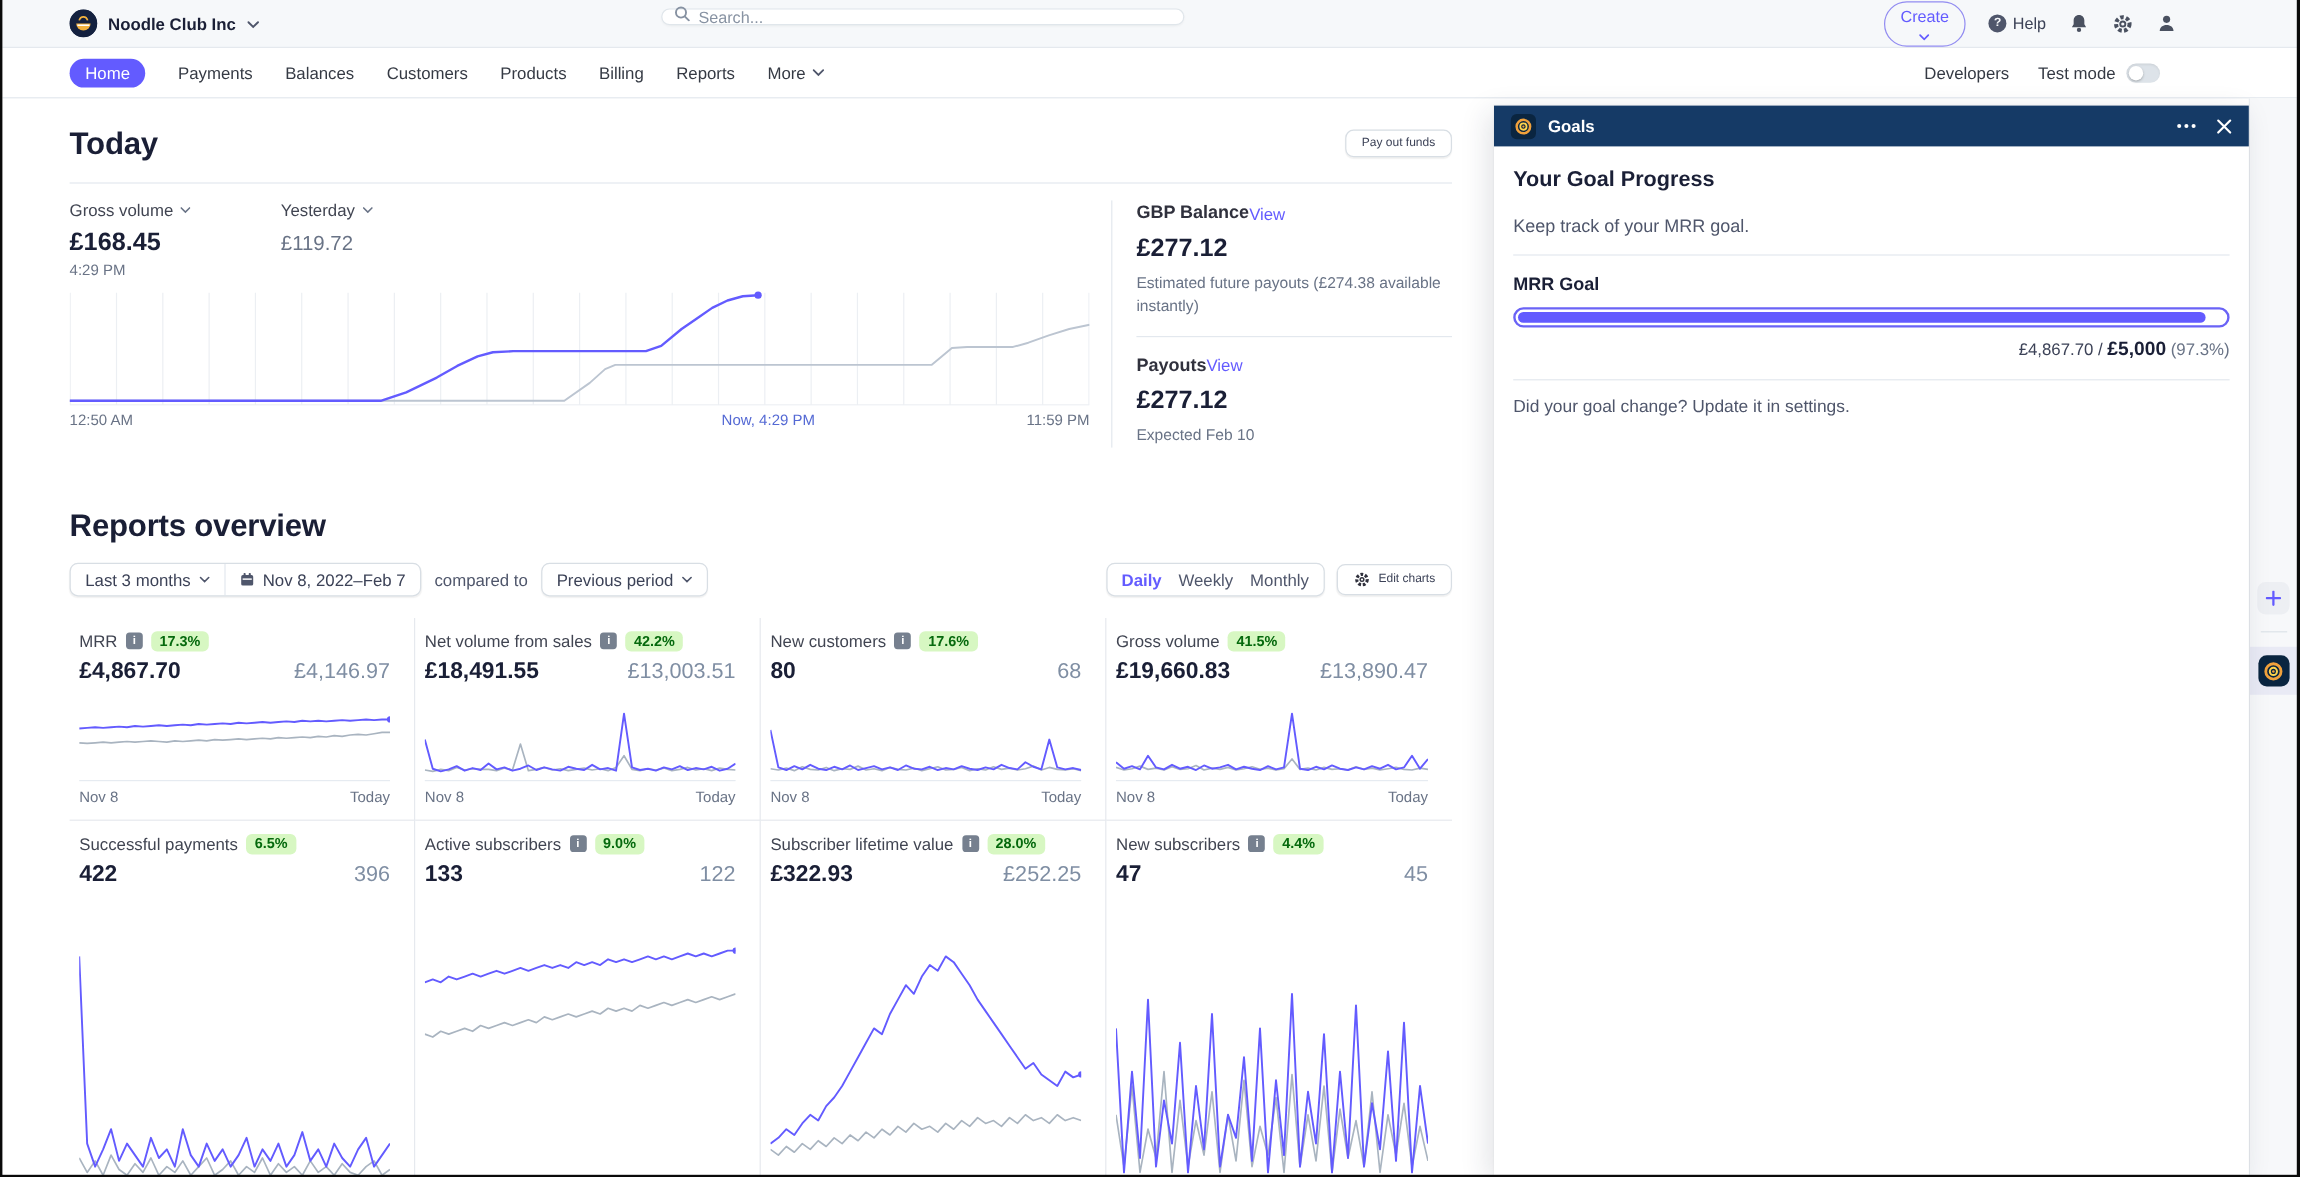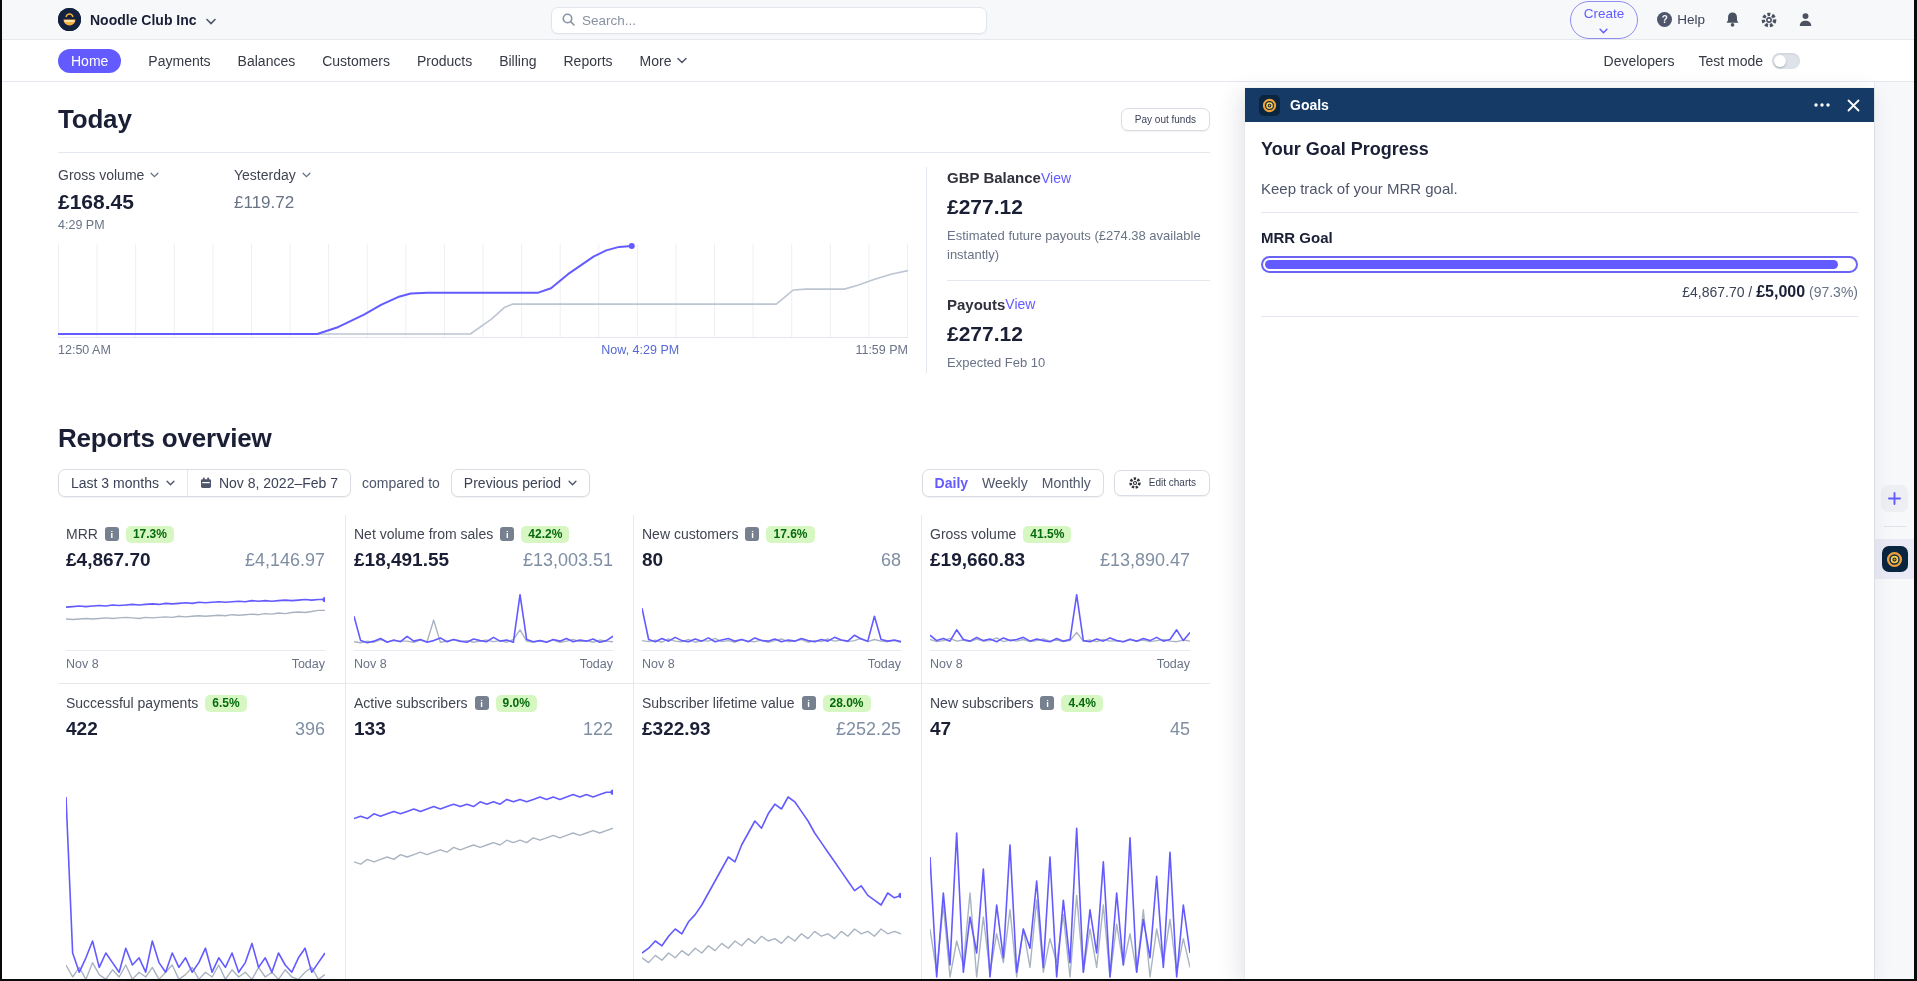--- a/index.html
+++ b/index.html
@@ -17,21 +17,21 @@
   .topbar {
     position:absolute; left:2px; right:3px; top:0; height:40px;
     background:#f6f8fa; border-bottom:1px solid #e5e9ee;
     display:flex; align-items:center; padding:0 100px 0 56px;
   }
   .org { display:flex; align-items:center; gap:9px; cursor:pointer; }
   .avatar { width:23px; height:23px; border-radius:50%; background:#14213f; display:inline-flex; align-items:center; justify-content:center; }
   .org-name { font-size:14px; font-weight:600; color:#1a1f36; }
   .chev { display:inline-block; }
   .search {
-    position:absolute; left:549px; top:7px; width:436px; height:27px;
+    position:absolute; left:549px; top:7px; width:436px; height:14px;
     background:#fff; border:1px solid #e0e6eb; border-radius:7px;
     display:flex; align-items:center; padding:0 10px; gap:7px;
     box-shadow:0 1px 2px rgba(0,0,0,.04);
   }
   .search input { border:none; outline:none; flex:1; font-size:13.5px; color:#30313d; font-family:inherit; background:transparent; }
   .search input::placeholder { color:#8792a2; }
   .topbar-right { margin-left:auto; display:flex; align-items:center; gap:19px; }
   .create-btn {
     display:flex; align-items:center; gap:7px; border:1px solid #928cf1; color:#635bff;
     font-size:13.5px; font-weight:500; border-radius:999px; padding:4px 13px; background:transparent; cursor:pointer;flex-direction:column;
@@ -555,20 +555,21 @@
     </span>
   </div>
   <div class="gp-body">
     <div class="gp-h2">Your Goal Progress</div>
     <div class="gp-sub">Keep track of your MRR goal.</div>
     <div class="gp-goal-label">MRR Goal</div>
     <div class="progress-outer">
       <div class="progress-inner" id="goal-progress-fill" style="width: 97.3%;"></div>
     </div>
     <div class="gp-amounts"><span>£4,867.70 / </span><b>£5,000</b><span class="pct"> (97.3%)</span></div>
+    <div class="gp-foot">Did your goal change? Update it in settings.</div>
   </div>
 </div>
 
 <div class="rail">
   <span class="rail-plus">
     <svg width="13" height="13" viewBox="0 0 13 13">
         <path d="M6.5 1v11M1 6.5h11" stroke="#635bff" stroke-width="1.9" stroke-linecap="round"></path>
       </svg>
   </span>
   <span class="rail-div"></span>

